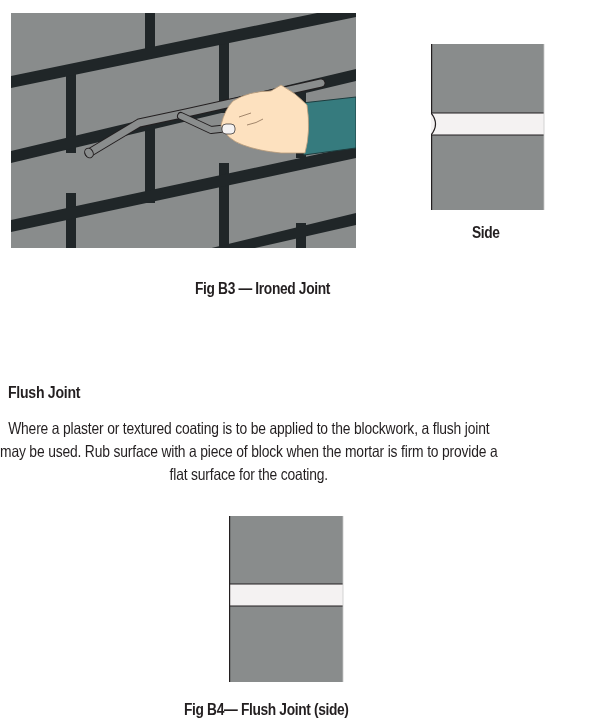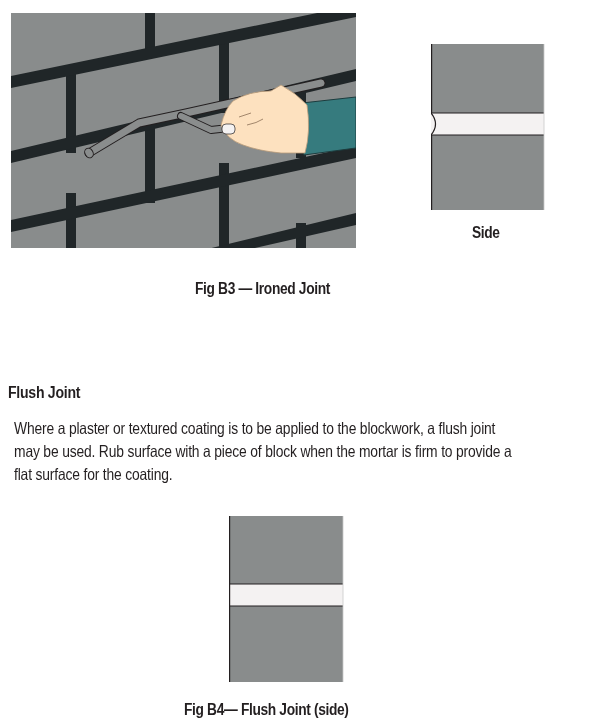--- a/index.html
+++ b/index.html
@@ -72,21 +72,21 @@
     <path d="M0,69 Q9,80 0,91" fill="#f4f2f2" stroke="#231f20" stroke-width="1.2"></path>
     <line x1="113" y1="0" x2="113" y2="166" stroke="#c9c9c9" stroke-width="0.8"></line>
   </svg>
 </div>
 <div class="abs caption" style="left:472px; top:224px;">Side</div>
 
 <div class="abs caption" style="left:195px; top:280px;">Fig B3 — Ironed Joint</div>
 
 <div class="abs heading" style="left:8px; top:384px;">Flush Joint</div>
 
-<div class="abs" style="left:14px; top:417px;">
+<div class="abs" style="left:0; top:417px;text-align:center;">
   <div class="body-text">Where a plaster or textured coating is to be applied to the blockwork, a flush joint</div>
   <div class="body-text">may be used. Rub surface with a piece of block when the mortar is firm to provide a</div>
   <div class="body-text">flat surface for the coating.</div>
 </div>
 
 <div class="abs" style="left:229px; top:516px; width:115px; height:166px;">
   <svg width="115" height="166" viewBox="0 0 115 166">
     <rect x="0" y="0" width="114" height="68" fill="#898c8c"></rect>
     <rect x="0" y="68" width="114" height="22" fill="#f4f2f2"></rect>
     <rect x="0" y="90" width="114" height="76" fill="#898c8c"></rect>

